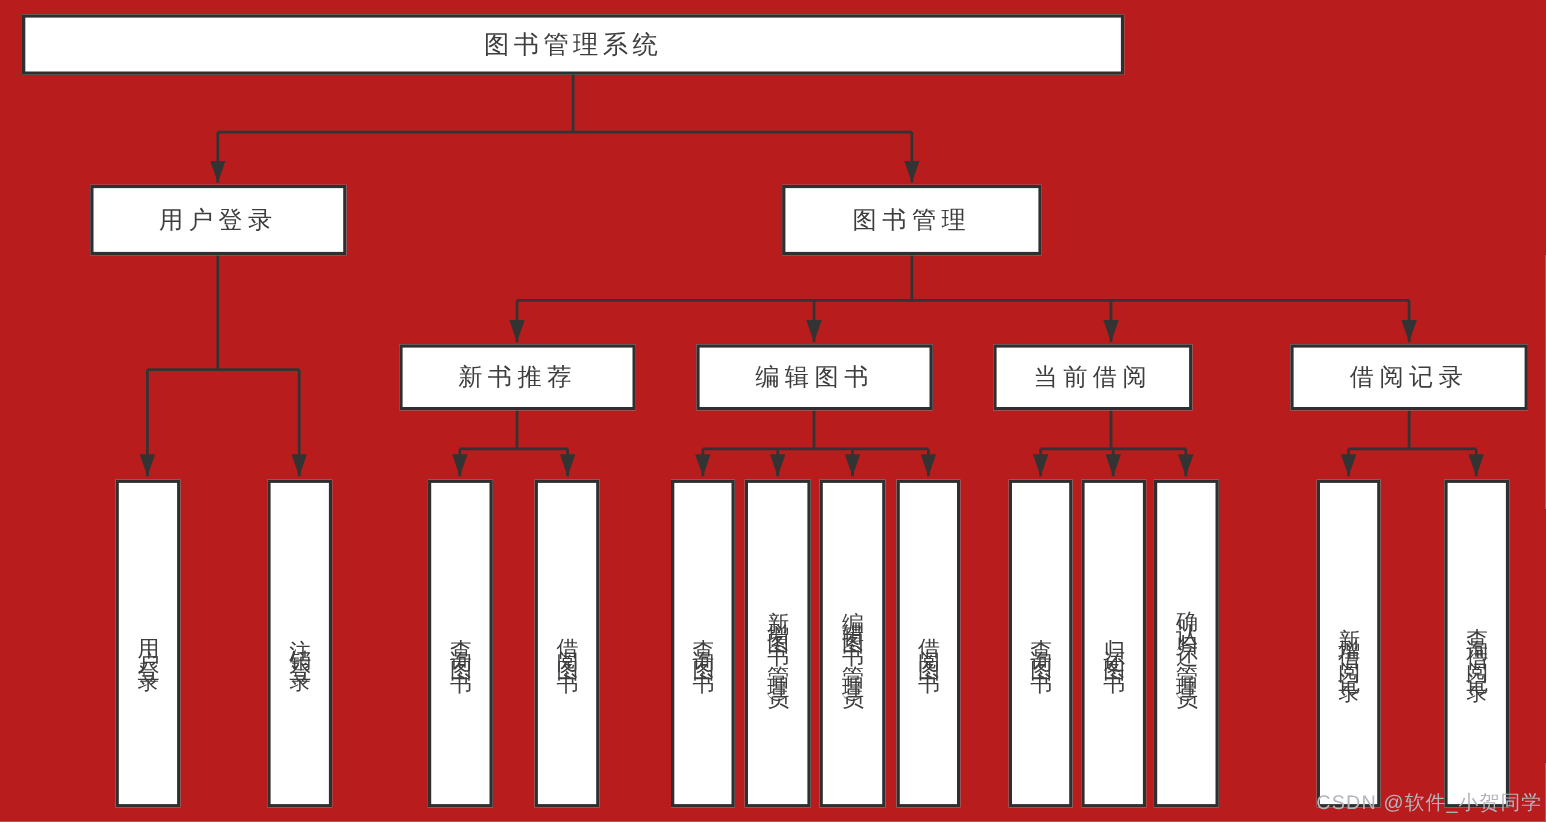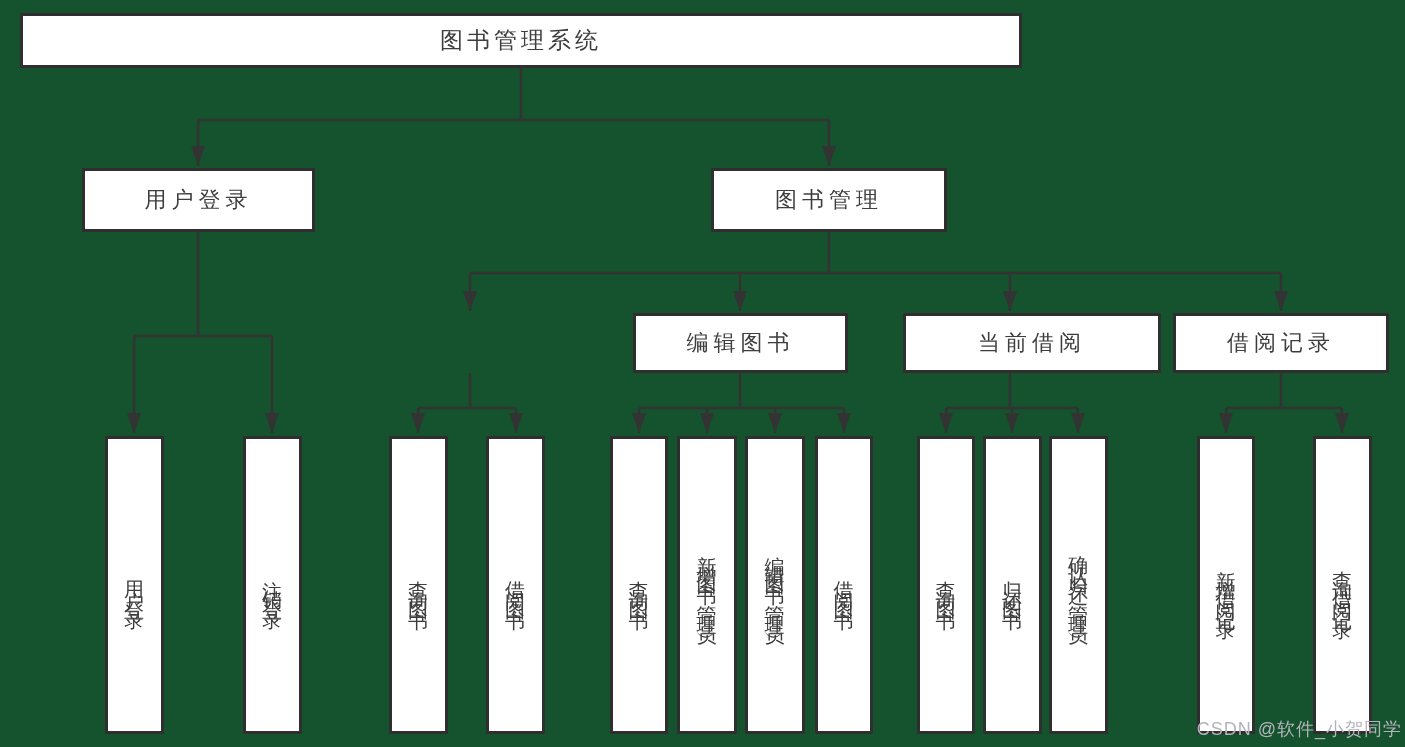--- a/index.html
+++ b/index.html
@@ -11,21 +11,21 @@
   }
   * { margin: 0; padding: 0; box-sizing: border-box; }
   body {
     background: #ffffff;
     font-family: "Liberation Sans", "DejaVu Sans", sans-serif;
   }
   .canvas {
     position: relative;
     width: 1405px;
     height: 747px;
-    background: #14532d;
+    background: #b91c1c;
     overflow: hidden;
   }
   .connectors {
     position: absolute;
     left: 0; top: 0;
     width: 1405px; height: 747px;
   }
   .hbox {
     position: absolute;
     background: var(--fill);
@@ -116,24 +116,27 @@
     <span>图书管理系统</span>
   </div>
 
   <div class="hbox" style="left:82px; top:168px; width:233px; height:64px;">
     <span>用户登录</span>
   </div>
   <div class="hbox" style="left:711px; top:168px; width:236px; height:64px;">
     <span>图书管理</span>
   </div>
 
+  <div class="hbox" style="left:363px; top:313px; width:215px; height:60px;">
+    <span>新书推荐</span>
+  </div>
   <div class="hbox" style="left:633px; top:313px; width:215px; height:60px;">
     <span>编辑图书</span>
   </div>
-  <div class="hbox" style="left:903px; top:313px; width:258px; height:60px;">
+  <div class="hbox" style="left:903px; top:313px; width:181px; height:60px;">
     <span>当前借阅</span>
   </div>
   <div class="hbox" style="left:1173px; top:313px; width:216px; height:60px;">
     <span>借阅记录</span>
   </div>
 
   <div class="vbox" style="left:105px; top:436px; width:59px; height:298px;">
     <span class="vtext">用户登录</span>
   </div>
   <div class="vbox" style="left:243px; top:436px; width:59px; height:298px;">

